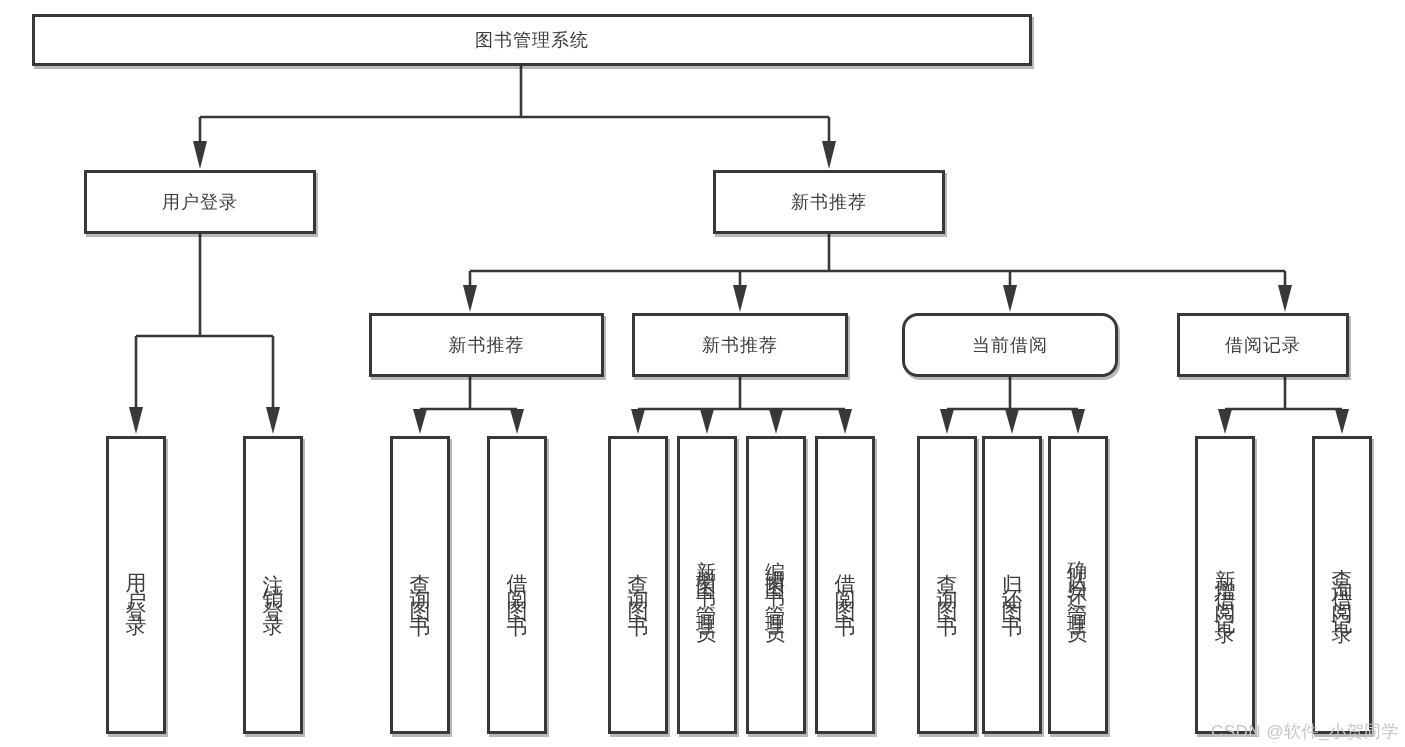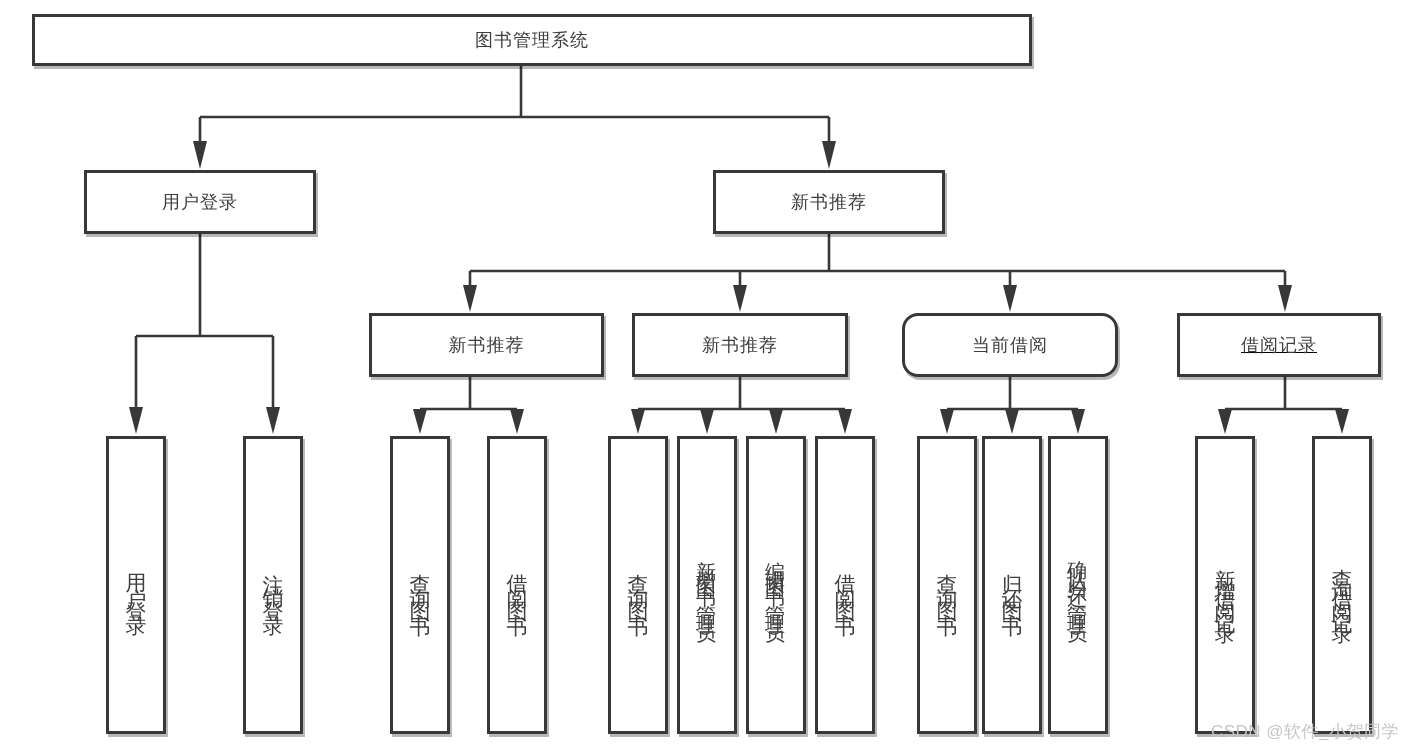--- a/index.html
+++ b/index.html
@@ -124,21 +124,21 @@
 
   <div class="box" style="left:369px; top:313px; width:235px; height:64px;">
     <span class="h-label">新书推荐</span>
   </div>
   <div class="box" style="left:632px; top:313px; width:216px; height:64px;">
     <span class="h-label">新书推荐</span>
   </div>
   <div class="box" style="left:902px; top:313px; width:216px; height:64px;border-radius:16px;">
     <span class="h-label">当前借阅</span>
   </div>
-  <div class="box" style="left:1177px; top:313px; width:204px; height:64px;text-decoration:underline;">
+  <div class="box" style="left:1177px; top:313px; width:172px; height:64px;">
     <span class="h-label">借阅记录</span>
   </div>
 
   <div class="box" style="left:106px; top:436px; width:60px; height:298px;">
     <span class="v-label">用户登录</span>
   </div>
   <div class="box" style="left:243px; top:436px; width:60px; height:298px;">
     <span class="v-label">注销登录</span>
   </div>
 

